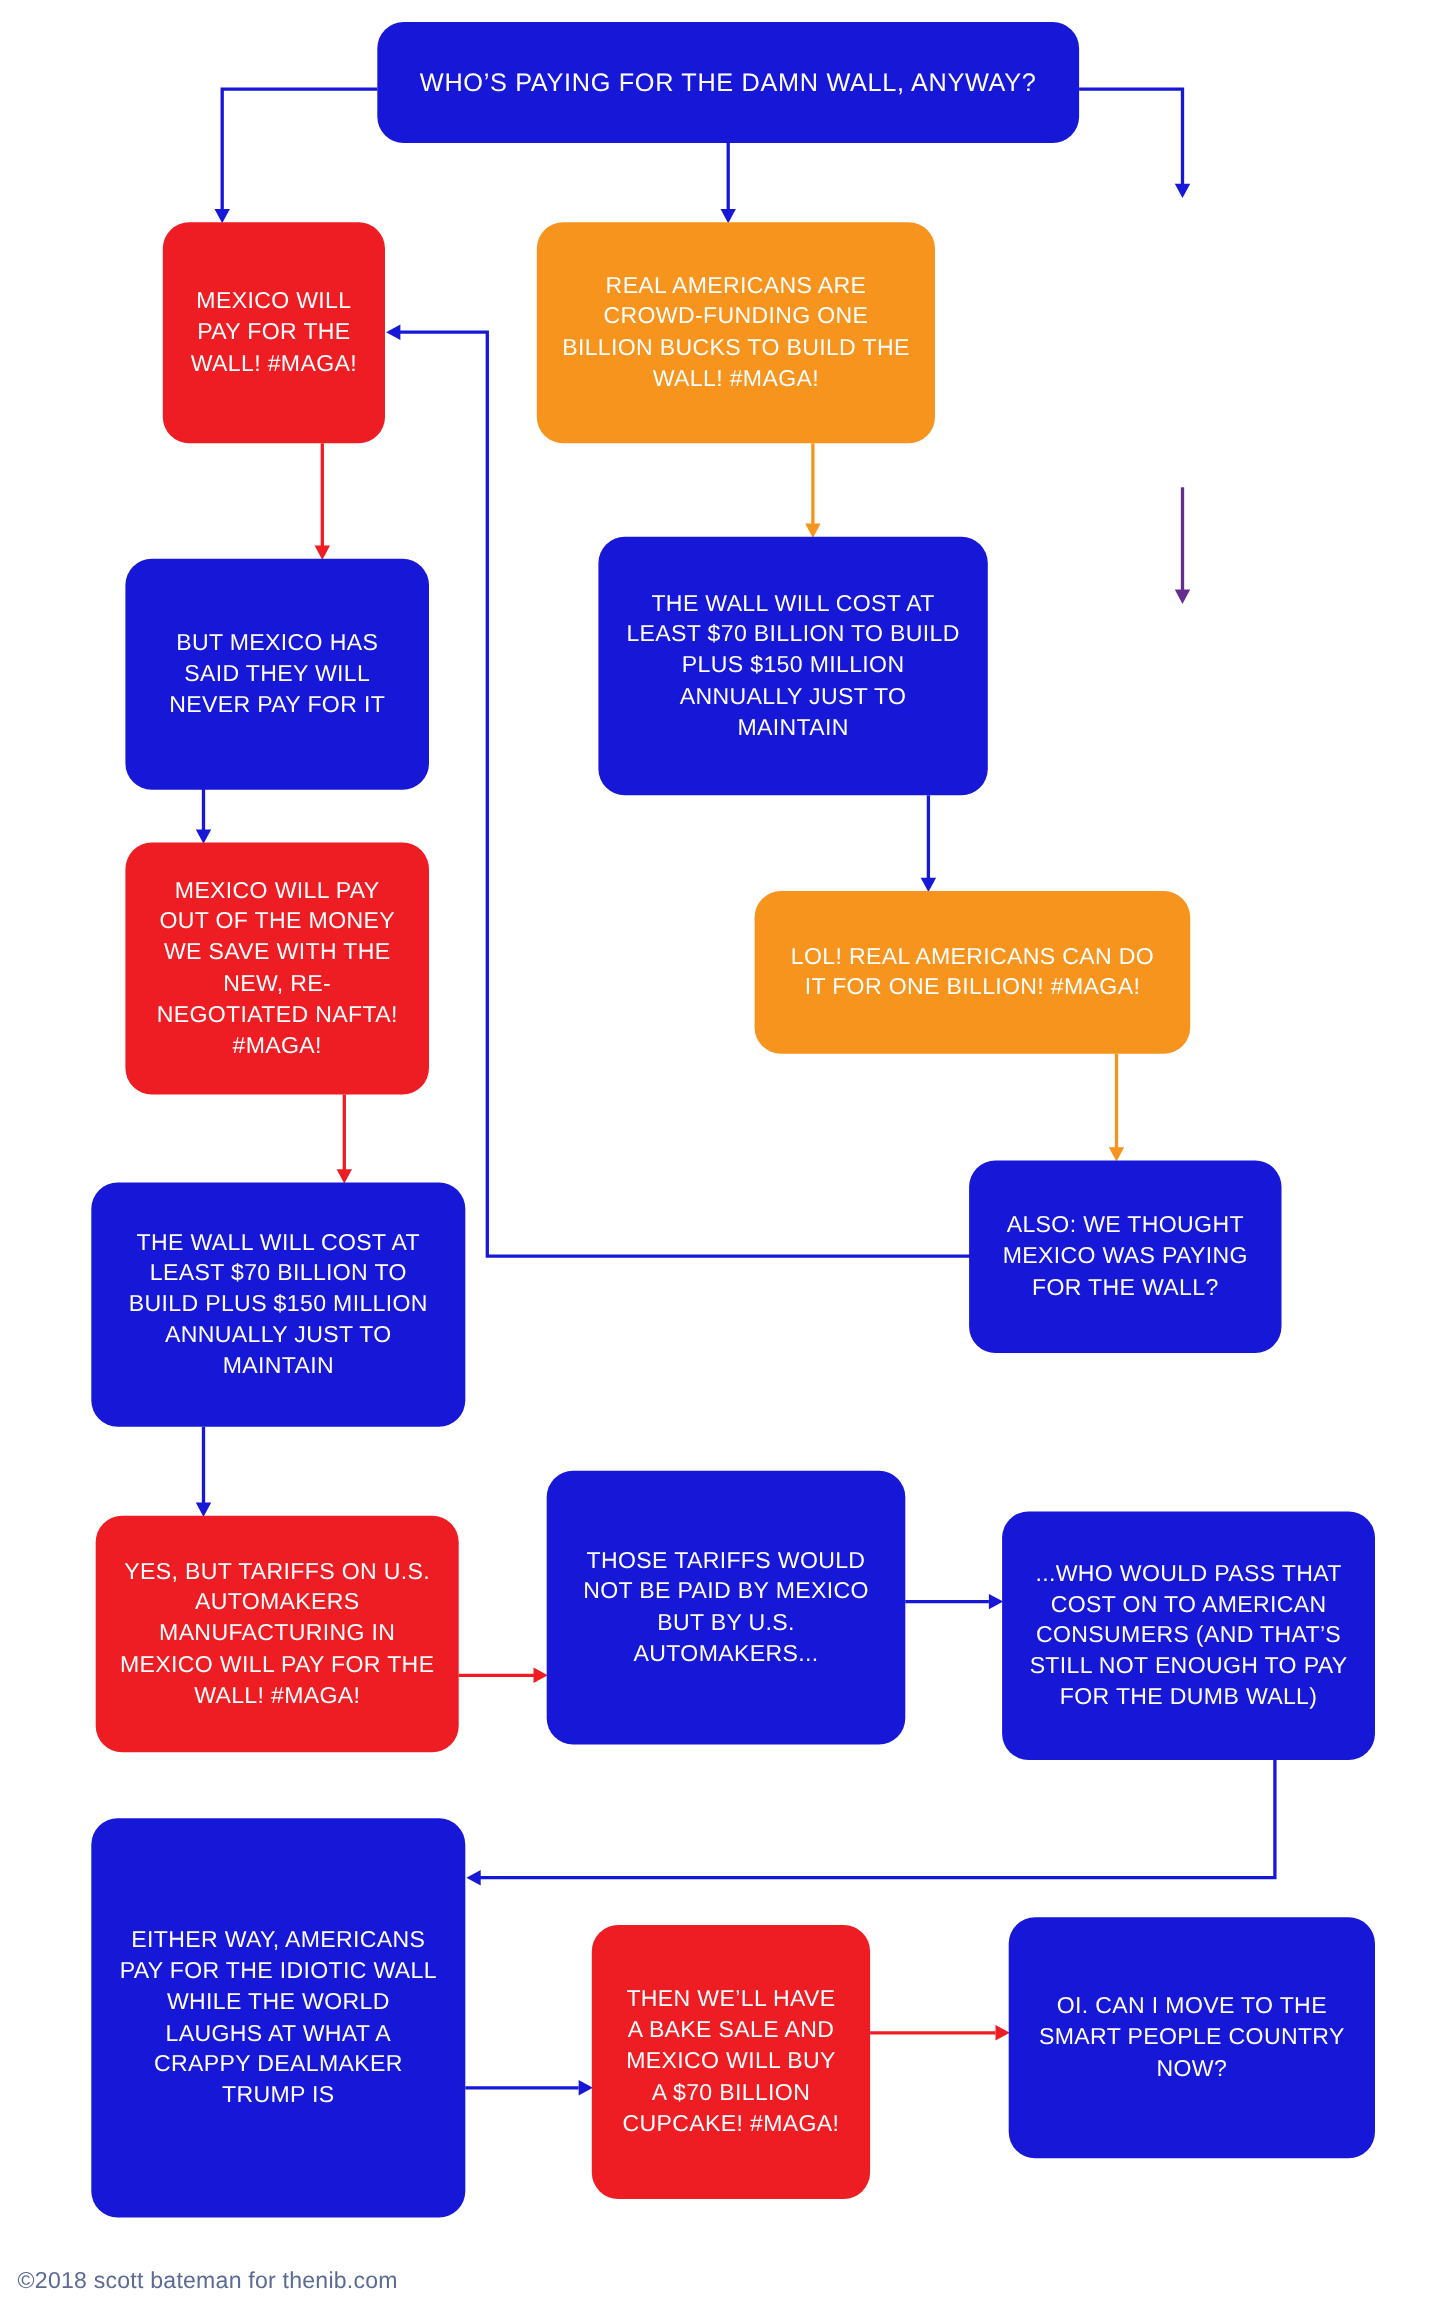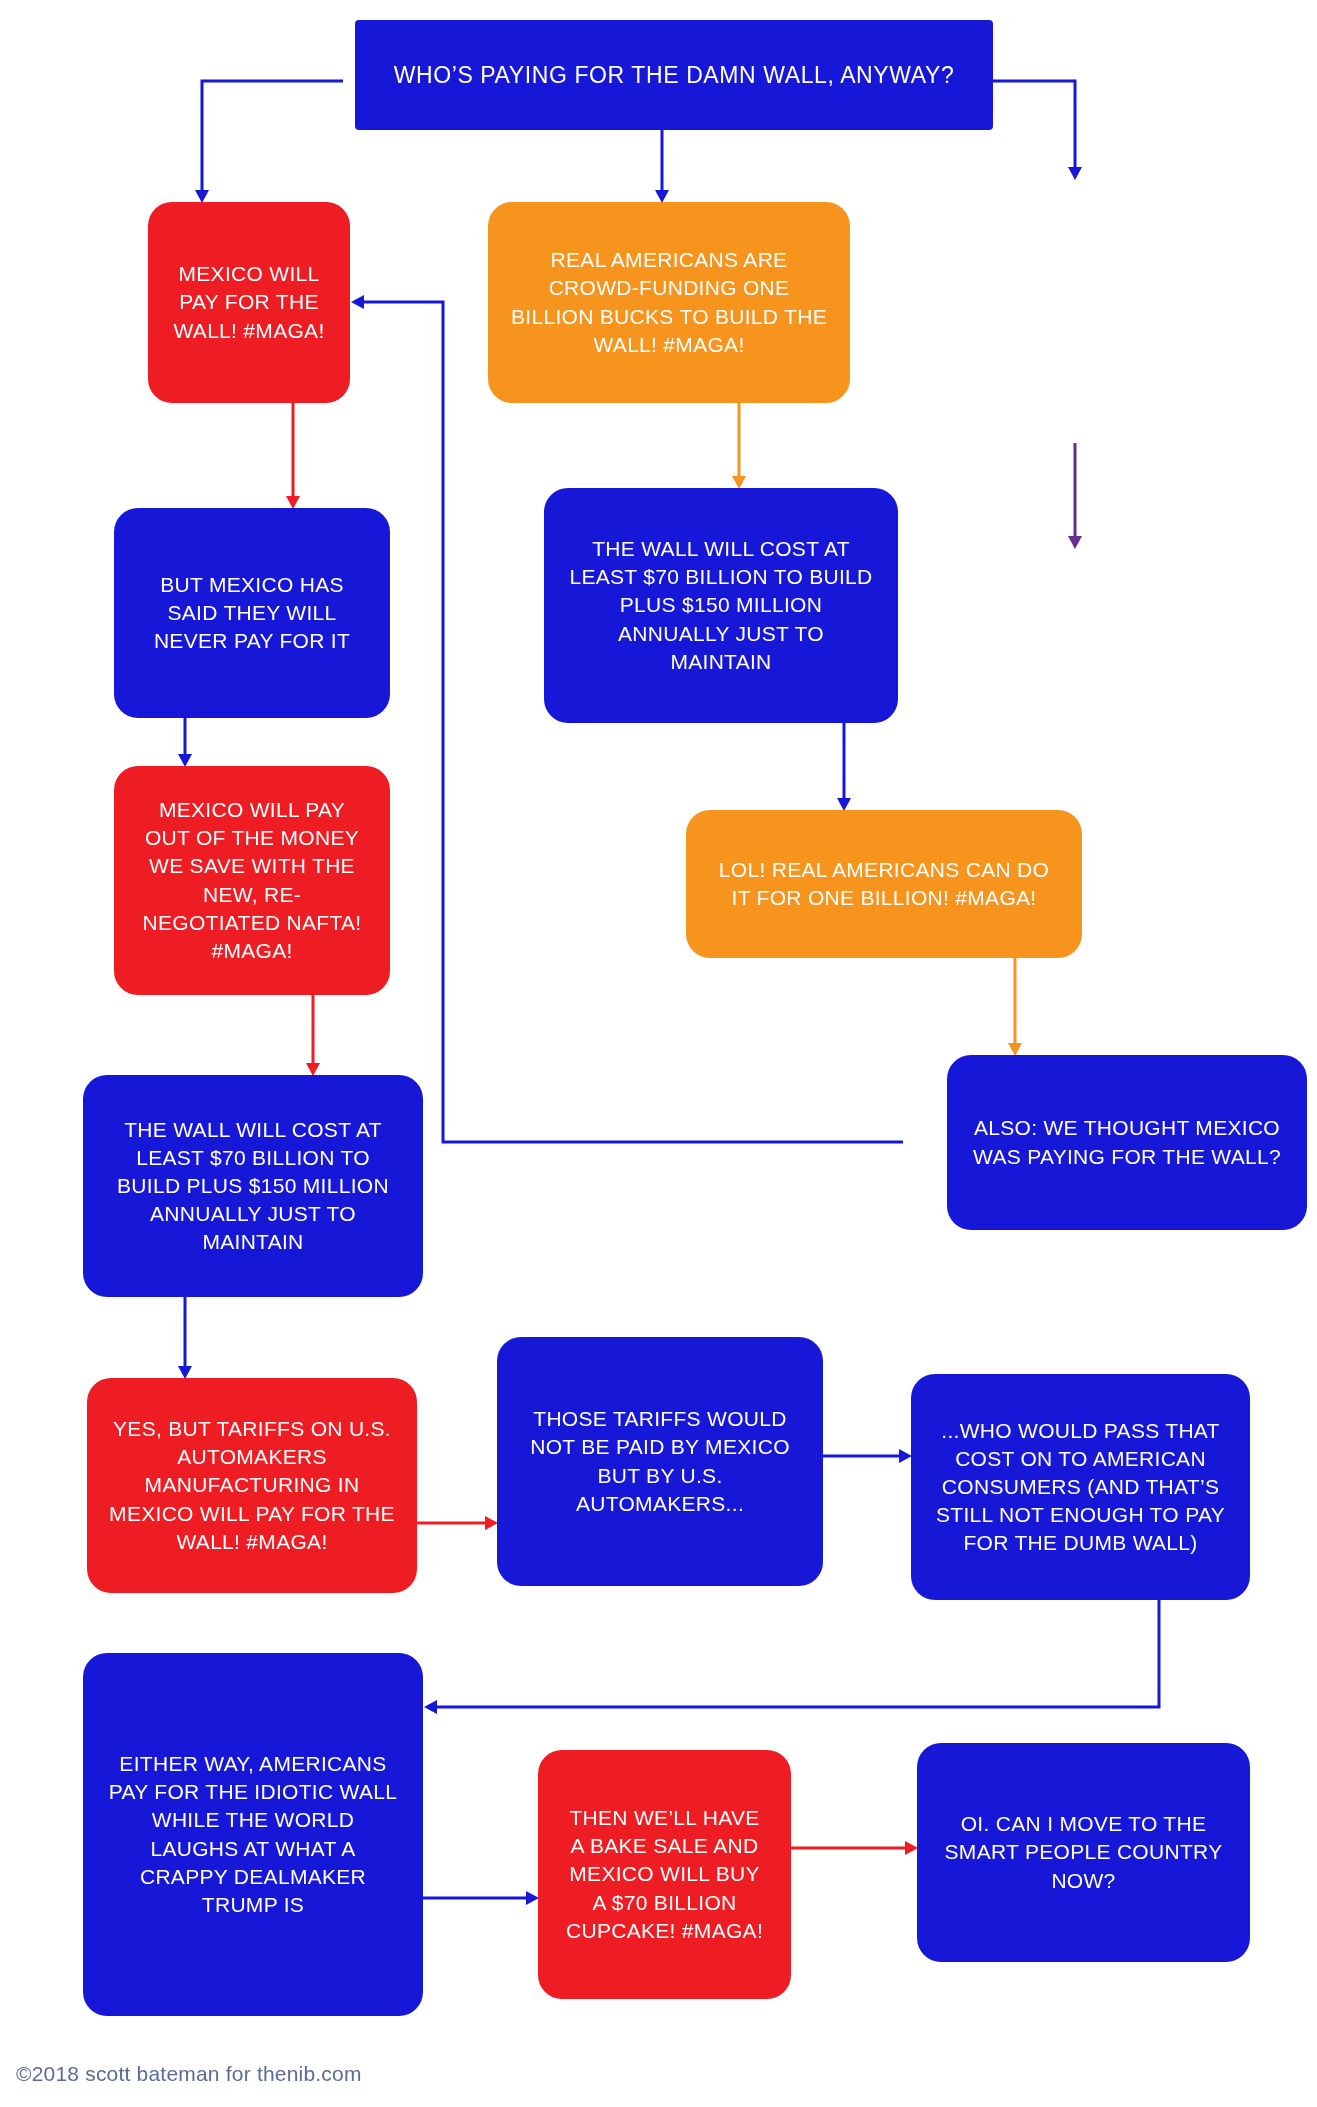--- a/index.html
+++ b/index.html
@@ -121,39 +121,39 @@
     <g>
       <polyline class="st-blue" points="423,1898 526,1898"></polyline>
       <polygon class="fl-blue" points="526,1891 526,1905 539,1898"></polygon>
     </g>
     <g>
       <polyline class="st-red" points="791,1848 905,1848"></polyline>
       <polygon class="fl-red" points="905,1841 905,1855 918,1848"></polygon>
     </g>
   </svg>
 
-  <div class="node blue" style="left:355px;top:20px;width:638px;height:110px;font-size:23px;letter-spacing:.6px;border-radius:4px">WHO’S PAYING FOR THE DAMN WALL, ANYWAY?</div>
+  <div class="node blue" style="left:343px;top:20px;width:638px;height:110px;font-size:23px;letter-spacing:.6px;border-radius:24px">WHO’S PAYING FOR THE DAMN WALL, ANYWAY?</div>
 
   <div class="node red" style="left:148px;top:202px;width:202px;height:201px">MEXICO WILL PAY FOR THE WALL! #MAGA!</div>
 
   <div class="node orange" style="left:488px;top:202px;width:362px;height:201px">REAL AMERICANS ARE CROWD-FUNDING ONE BILLION BUCKS TO BUILD THE WALL! #MAGA!</div>
 
 
   <div class="node blue" style="left:114px;top:508px;width:276px;height:210px">BUT MEXICO HAS SAID THEY WILL NEVER PAY FOR IT</div>
 
   <div class="node blue" style="left:544px;top:488px;width:354px;height:235px">THE WALL WILL COST AT LEAST $70 BILLION TO BUILD PLUS $150 MILLION ANNUALLY JUST TO MAINTAIN</div>
 
 
   <div class="node red" style="left:114px;top:766px;width:276px;height:229px">MEXICO WILL PAY OUT OF THE MONEY WE SAVE WITH THE NEW, RE-NEGOTIATED NAFTA! #MAGA!</div>
 
   <div class="node orange" style="left:686px;top:810px;width:396px;height:148px">LOL! REAL AMERICANS CAN DO IT FOR ONE BILLION! #MAGA!</div>
 
   <div class="node blue" style="left:83px;top:1075px;width:340px;height:222px">THE WALL WILL COST AT LEAST $70 BILLION TO BUILD PLUS $150 MILLION ANNUALLY JUST TO MAINTAIN</div>
 
-  <div class="node blue" style="left:947px;top:1055px;width:360px;height:175px">ALSO: WE THOUGHT MEXICO WAS PAYING FOR THE WALL?</div>
+  <div class="node blue" style="left:881px;top:1055px;width:284px;height:175px">ALSO: WE THOUGHT MEXICO WAS PAYING FOR THE WALL?</div>
 
   <div class="node red" style="left:87px;top:1378px;width:330px;height:215px">YES, BUT TARIFFS ON U.S. AUTOMAKERS MANUFACTURING IN MEXICO WILL PAY FOR THE WALL! #MAGA!</div>
 
   <div class="node blue" style="left:497px;top:1337px;width:326px;height:249px">THOSE TARIFFS WOULD NOT BE PAID BY MEXICO BUT BY U.S. AUTOMAKERS...</div>
 
   <div class="node blue" style="left:911px;top:1374px;width:339px;height:226px">...WHO WOULD PASS THAT COST ON TO AMERICAN CONSUMERS (AND THAT’S STILL NOT ENOUGH TO PAY FOR THE DUMB WALL)</div>
 
   <div class="node blue" style="left:83px;top:1653px;width:340px;height:363px">EITHER WAY, AMERICANS PAY FOR THE IDIOTIC WALL WHILE THE WORLD LAUGHS AT WHAT A CRAPPY DEALMAKER TRUMP IS</div>
 
   <div class="node red" style="left:538px;top:1750px;width:253px;height:249px">THEN WE’LL HAVE A BAKE SALE AND MEXICO WILL BUY A $70 BILLION CUPCAKE! #MAGA!</div>

